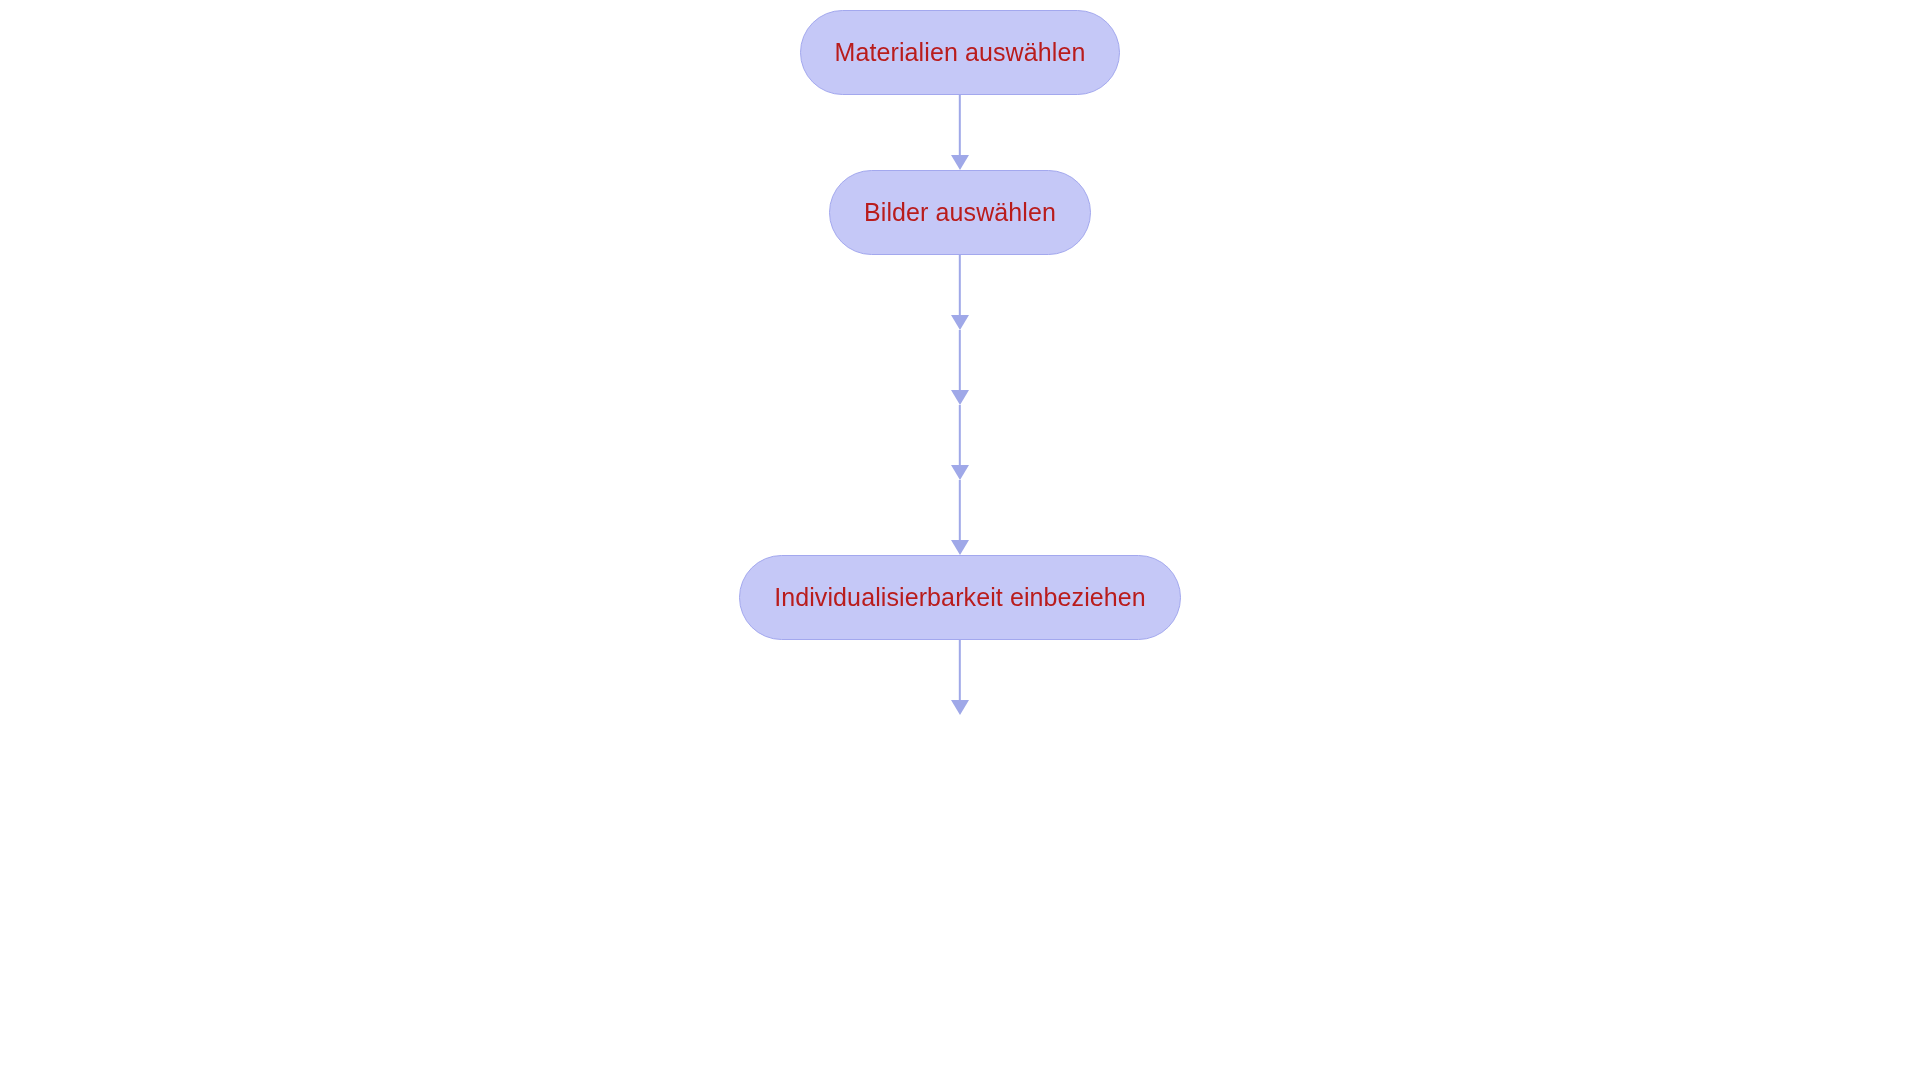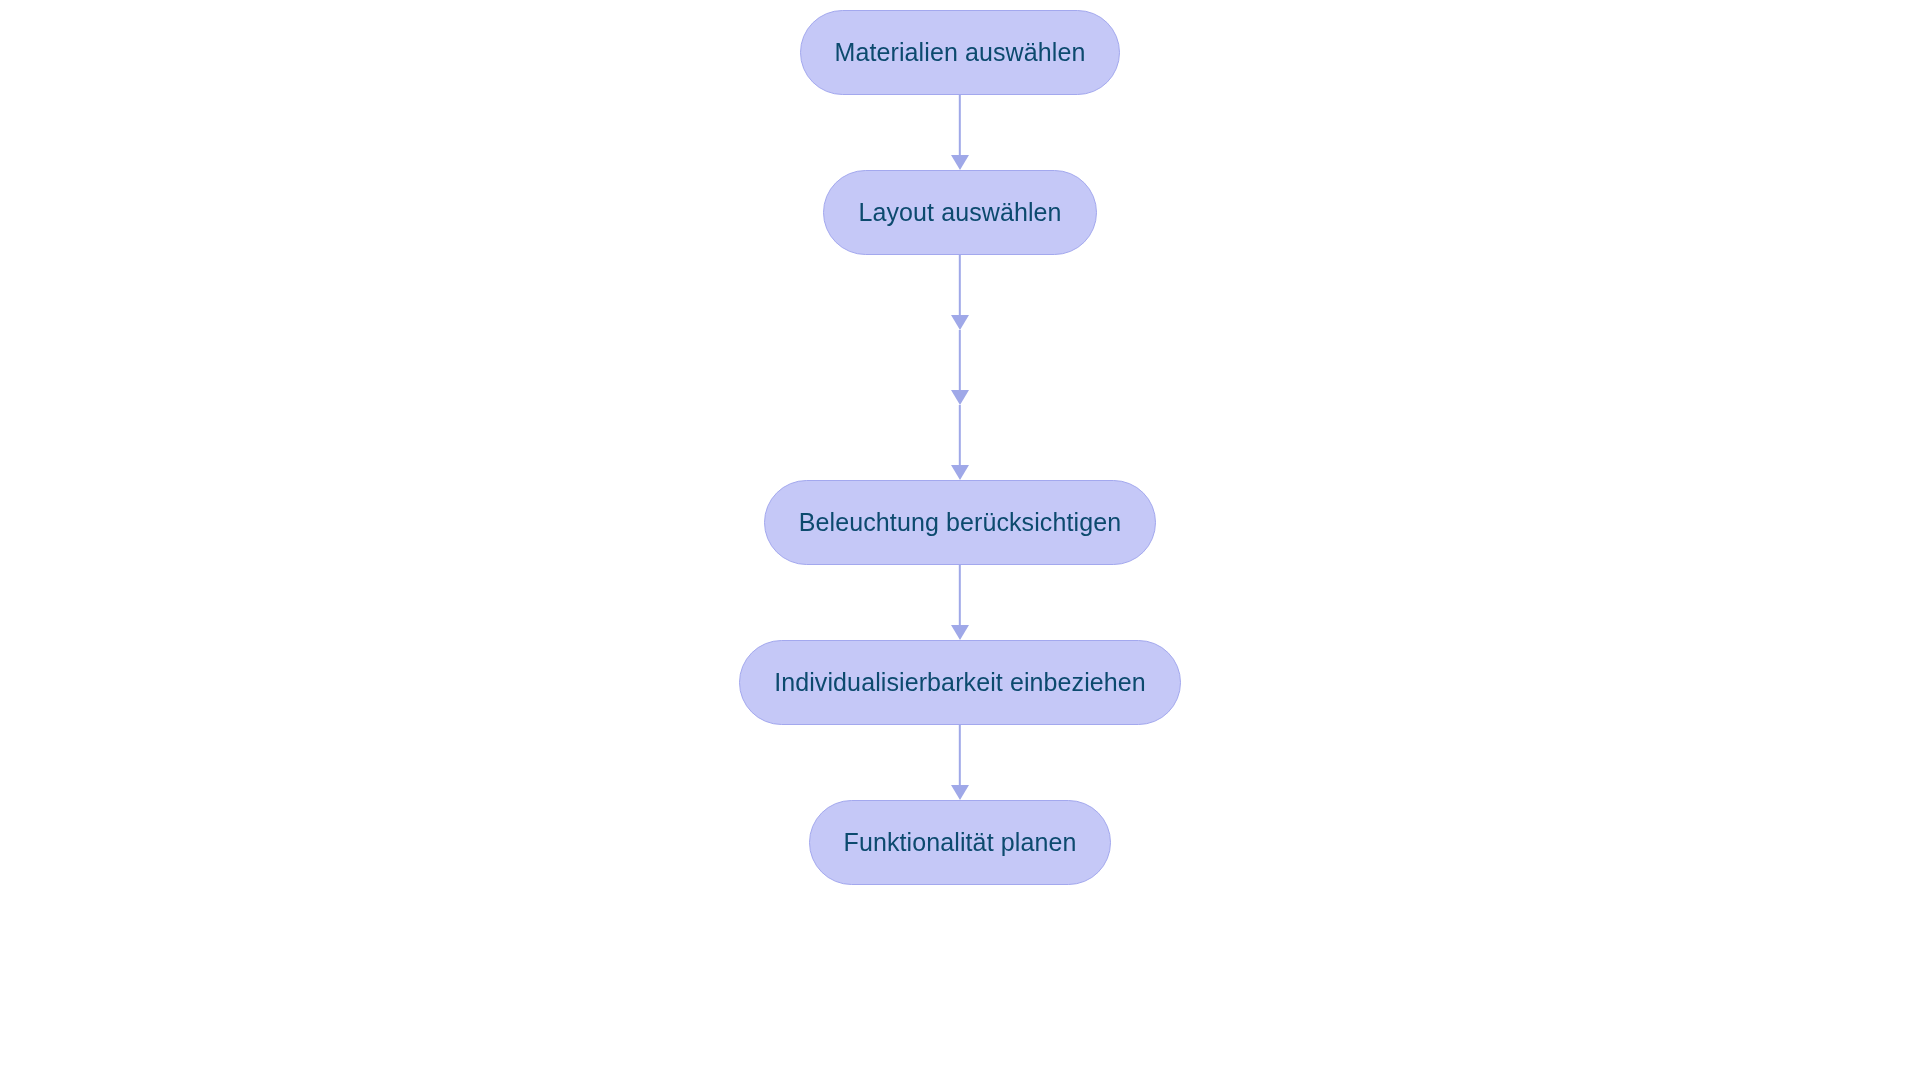--- a/index.html
+++ b/index.html
@@ -29,21 +29,21 @@
     flex-direction: column;
     align-items: center;
     justify-content: flex-start;
   }
   .flow-node {
     box-sizing: border-box;
     height: 85px;
     background: #c5c8f7;
     border: 1.4px solid #a3a8ee;
     border-radius: 44px;
-    color: #0c4a6e;
+    color: #b91c1c;
     font-size: 25px;
     font-weight: 400;
     letter-spacing: 0.1px;
     display: flex;
     align-items: center;
     justify-content: center;
     white-space: nowrap;
     padding: 0 34px;
     flex: none;
   }
@@ -86,56 +86,50 @@
     <div class="flow-node">
       <span>Materialien auswählen</span>
     </div>
 
     <div class="flow-connector">
       <div class="conn-line"></div>
       <div class="conn-head"></div>
     </div>
 
     <div class="flow-node">
-      <span>Layout auswählen</span>
+      <span>Bilder auswählen</span>
     </div>
 
     <div class="flow-connector">
       <div class="conn-line"></div>
       <div class="conn-head"></div>
     </div>
 
 
     <div class="flow-connector">
       <div class="conn-line"></div>
       <div class="conn-head"></div>
     </div>
 
 
     <div class="flow-connector">
       <div class="conn-line"></div>
       <div class="conn-head"></div>
     </div>
 
-    <div class="flow-node">
-      <span>Beleuchtung berücksichtigen</span>
-    </div>
 
     <div class="flow-connector">
       <div class="conn-line"></div>
       <div class="conn-head"></div>
     </div>
 
     <div class="flow-node">
       <span>Individualisierbarkeit einbeziehen</span>
     </div>
 
     <div class="flow-connector">
       <div class="conn-line"></div>
       <div class="conn-head"></div>
     </div>
 
-    <div class="flow-node">
-      <span>Funktionalität planen</span>
-    </div>
 
   </div>
 </div>
 
 </body></html>

